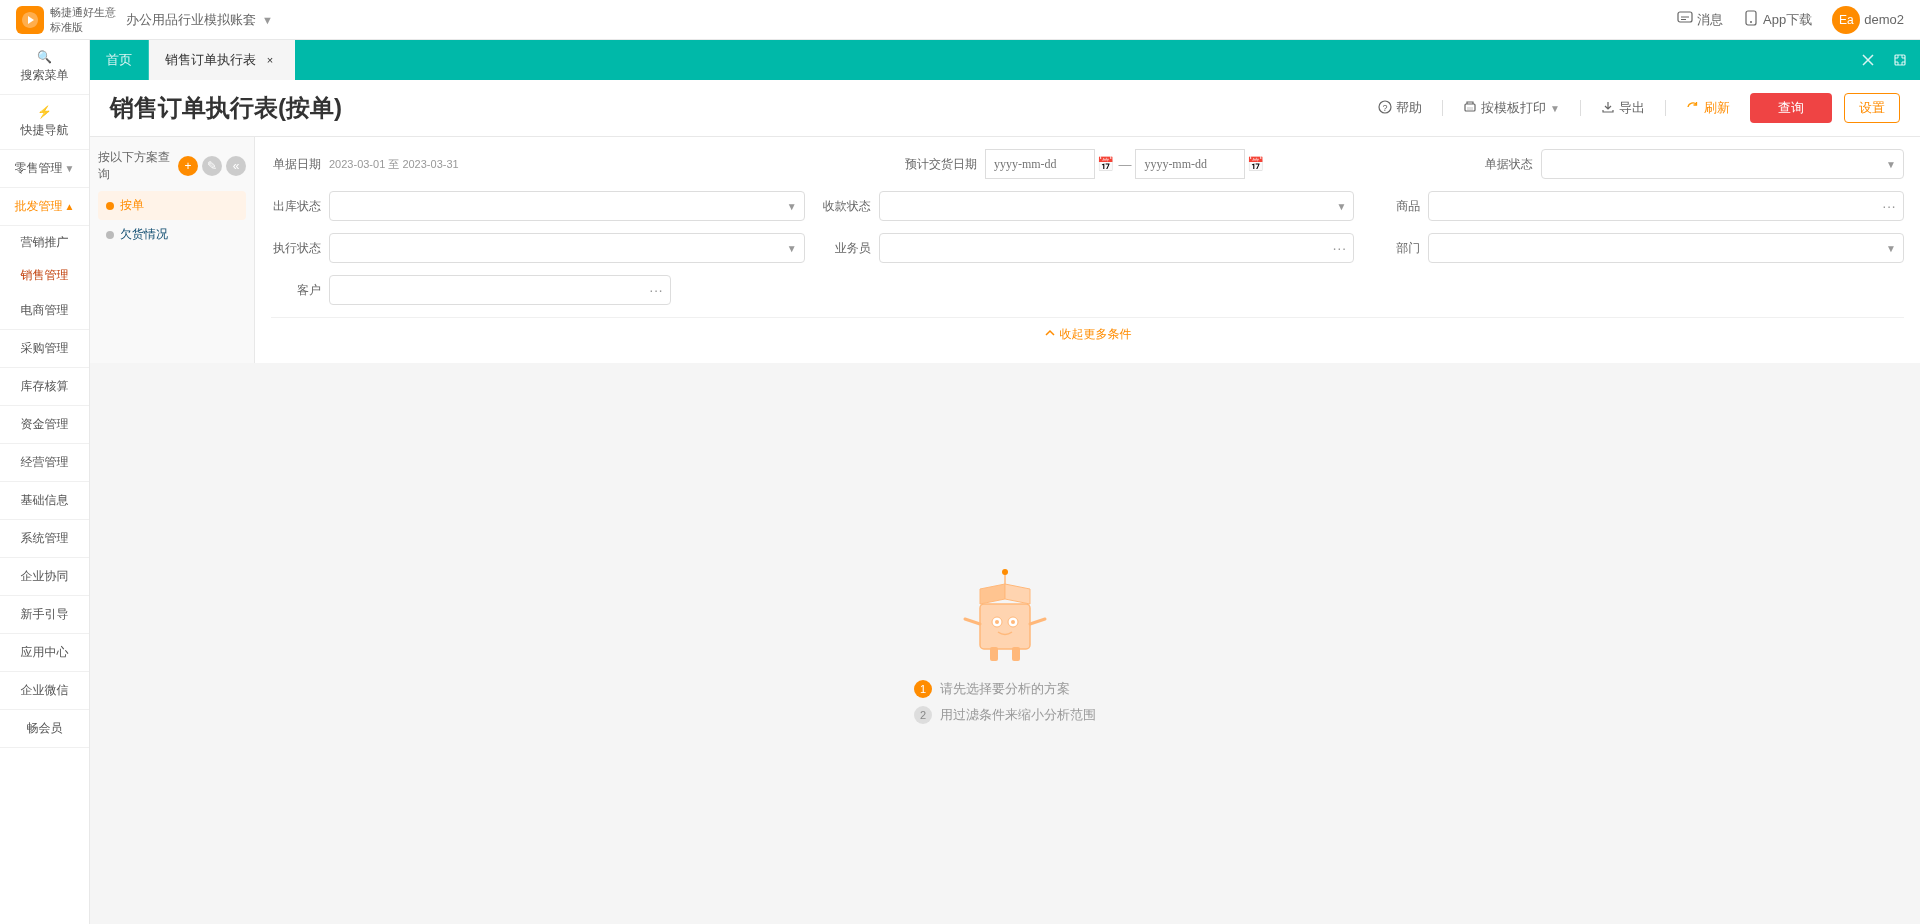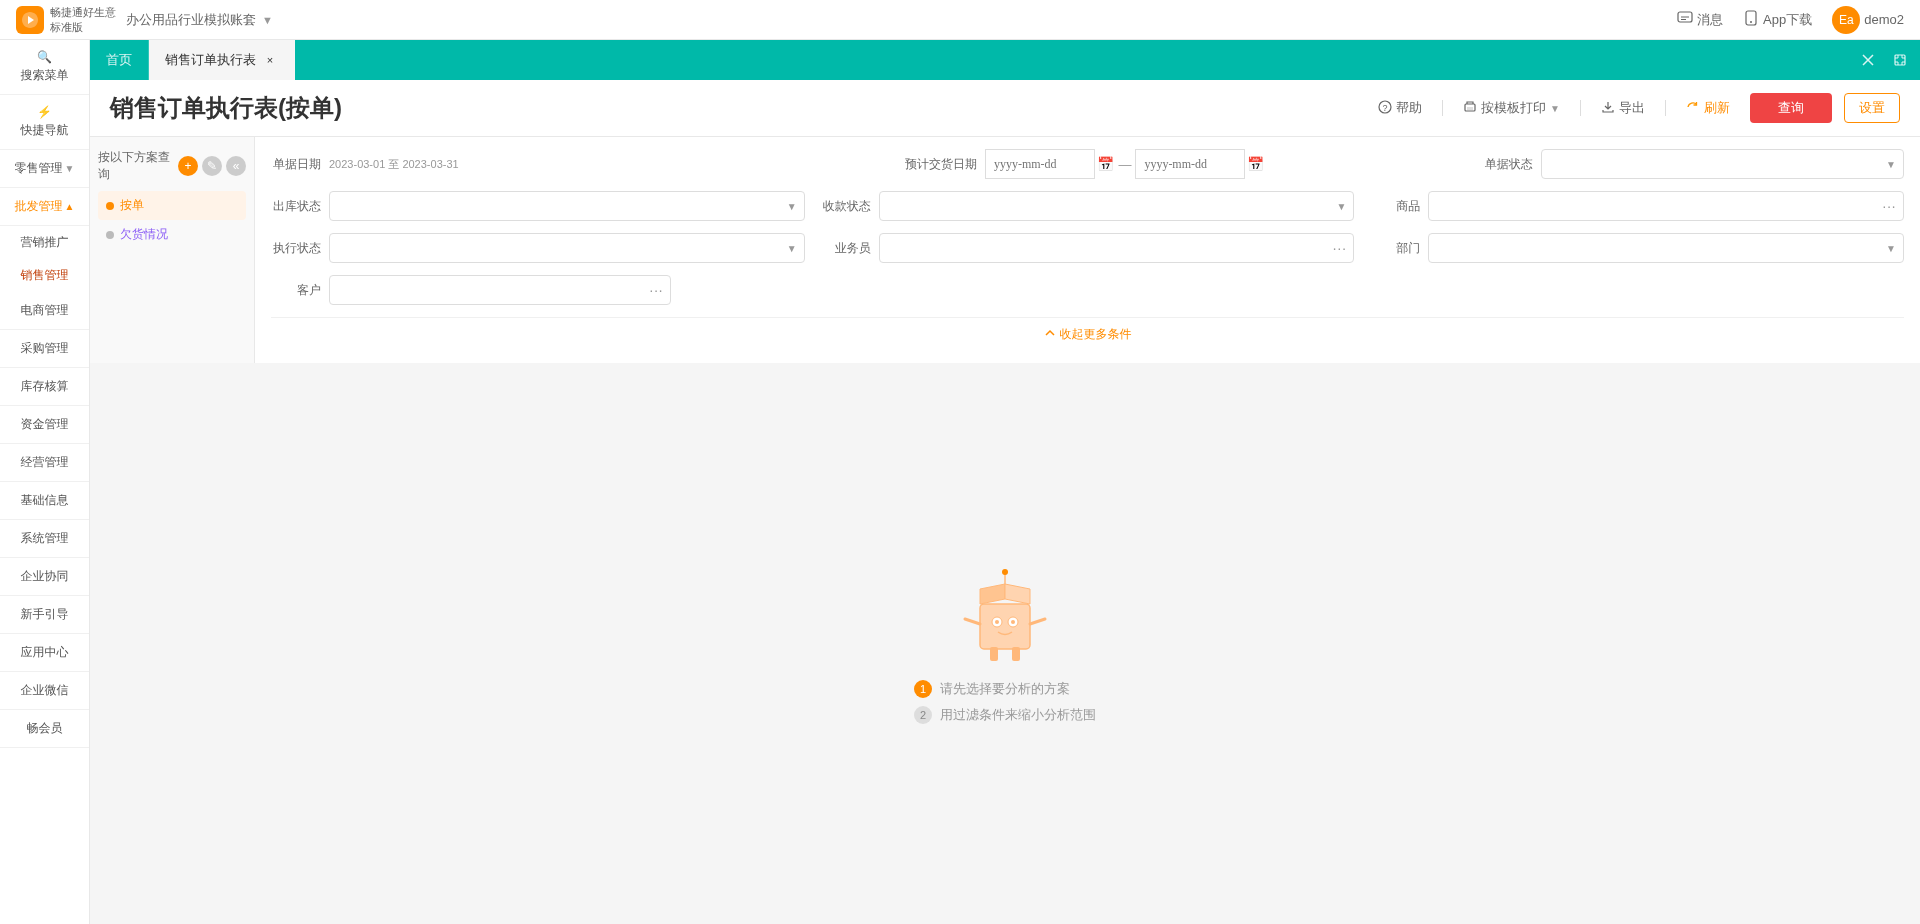--- a/index.html
+++ b/index.html
@@ -272,21 +272,21 @@
     .filter-sidebar-action.edit { background: #ccc; }
     .filter-sidebar-action.collapse { background: #ccc; }
     .filter-plan-item {
       display: flex;
       align-items: center;
       gap: 6px;
       padding: 6px 8px;
       cursor: pointer;
       border-radius: 4px;
       font-size: 12px;
-      color: #8b5cf6;
+      color: #0c4a6e;
     }
     .filter-plan-item.active { background: #fff3e8; color: #ff8c00; }
     .filter-plan-item .dot {
       width: 8px;
       height: 8px;
       border-radius: 50%;
       background: #ff8c00;
       flex-shrink: 0;
     }
     .filter-plan-item .dot.gray { background: #bbb; }

